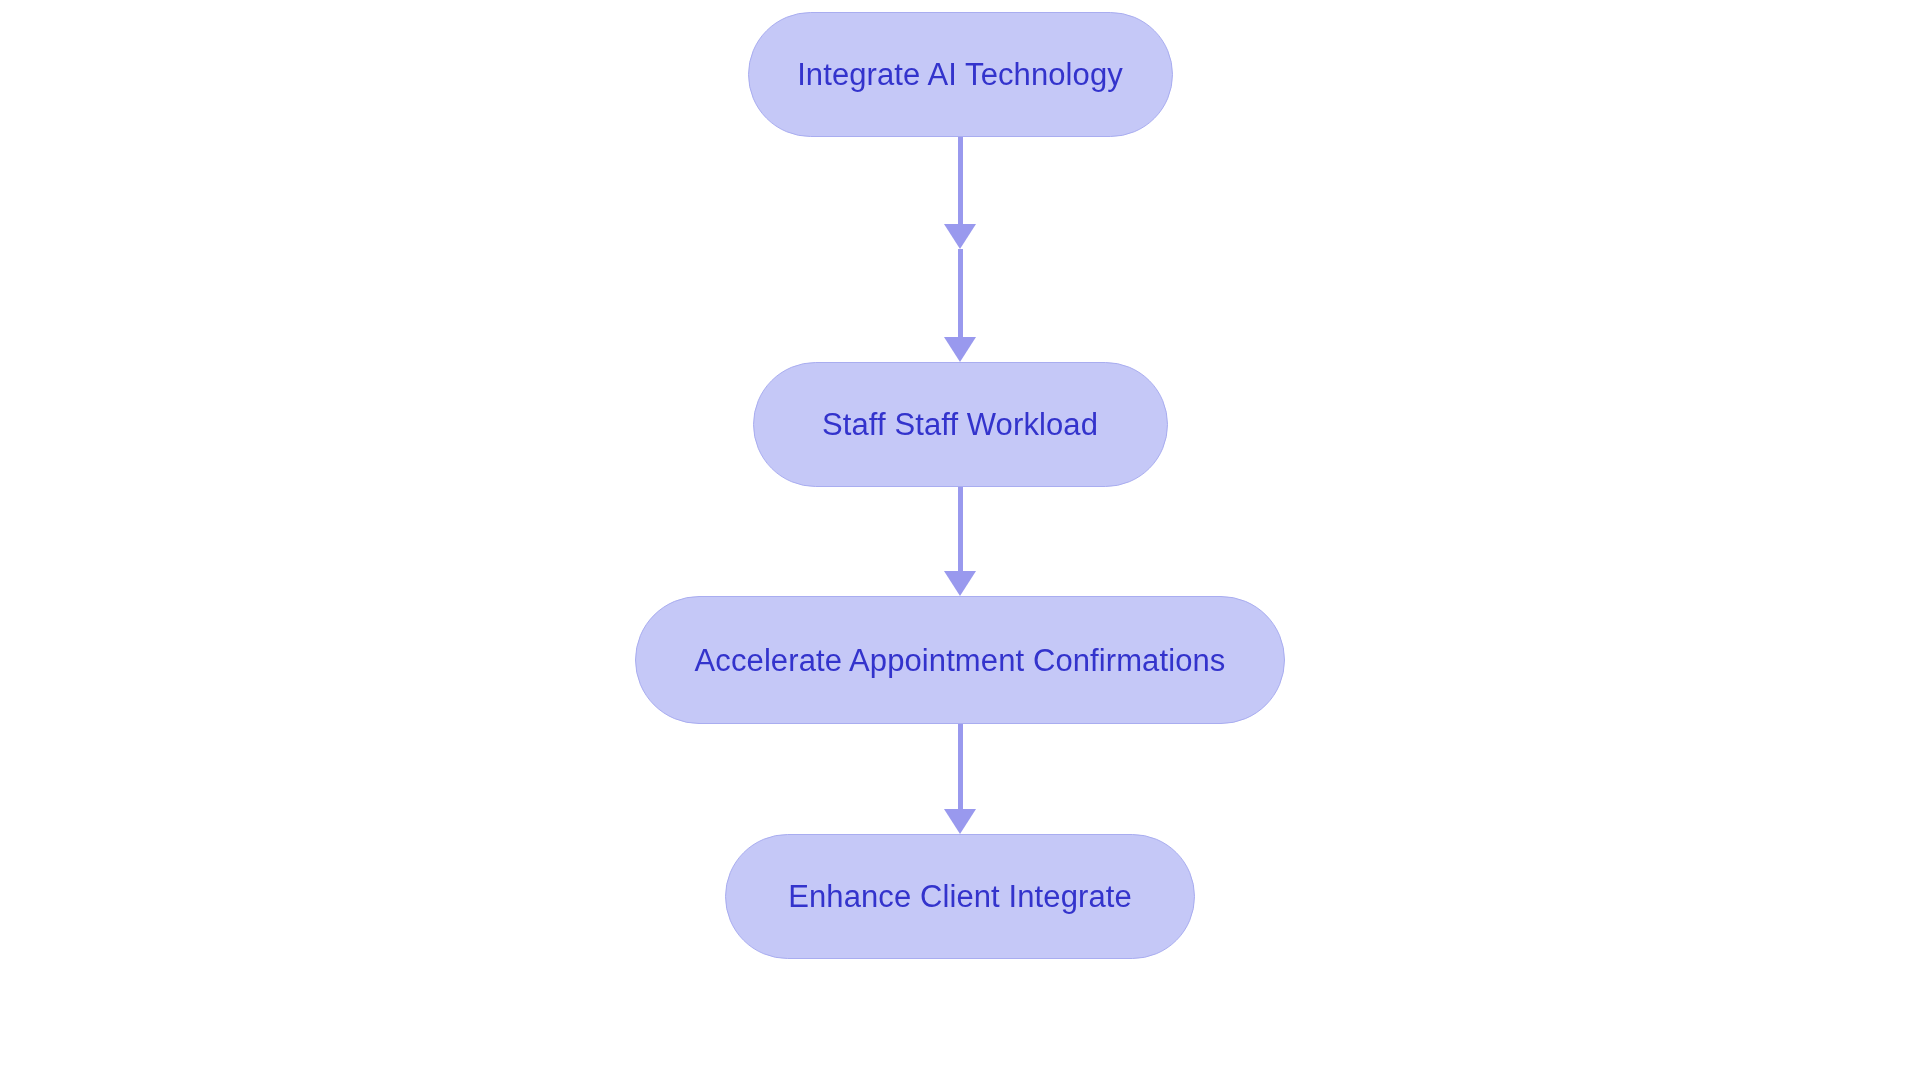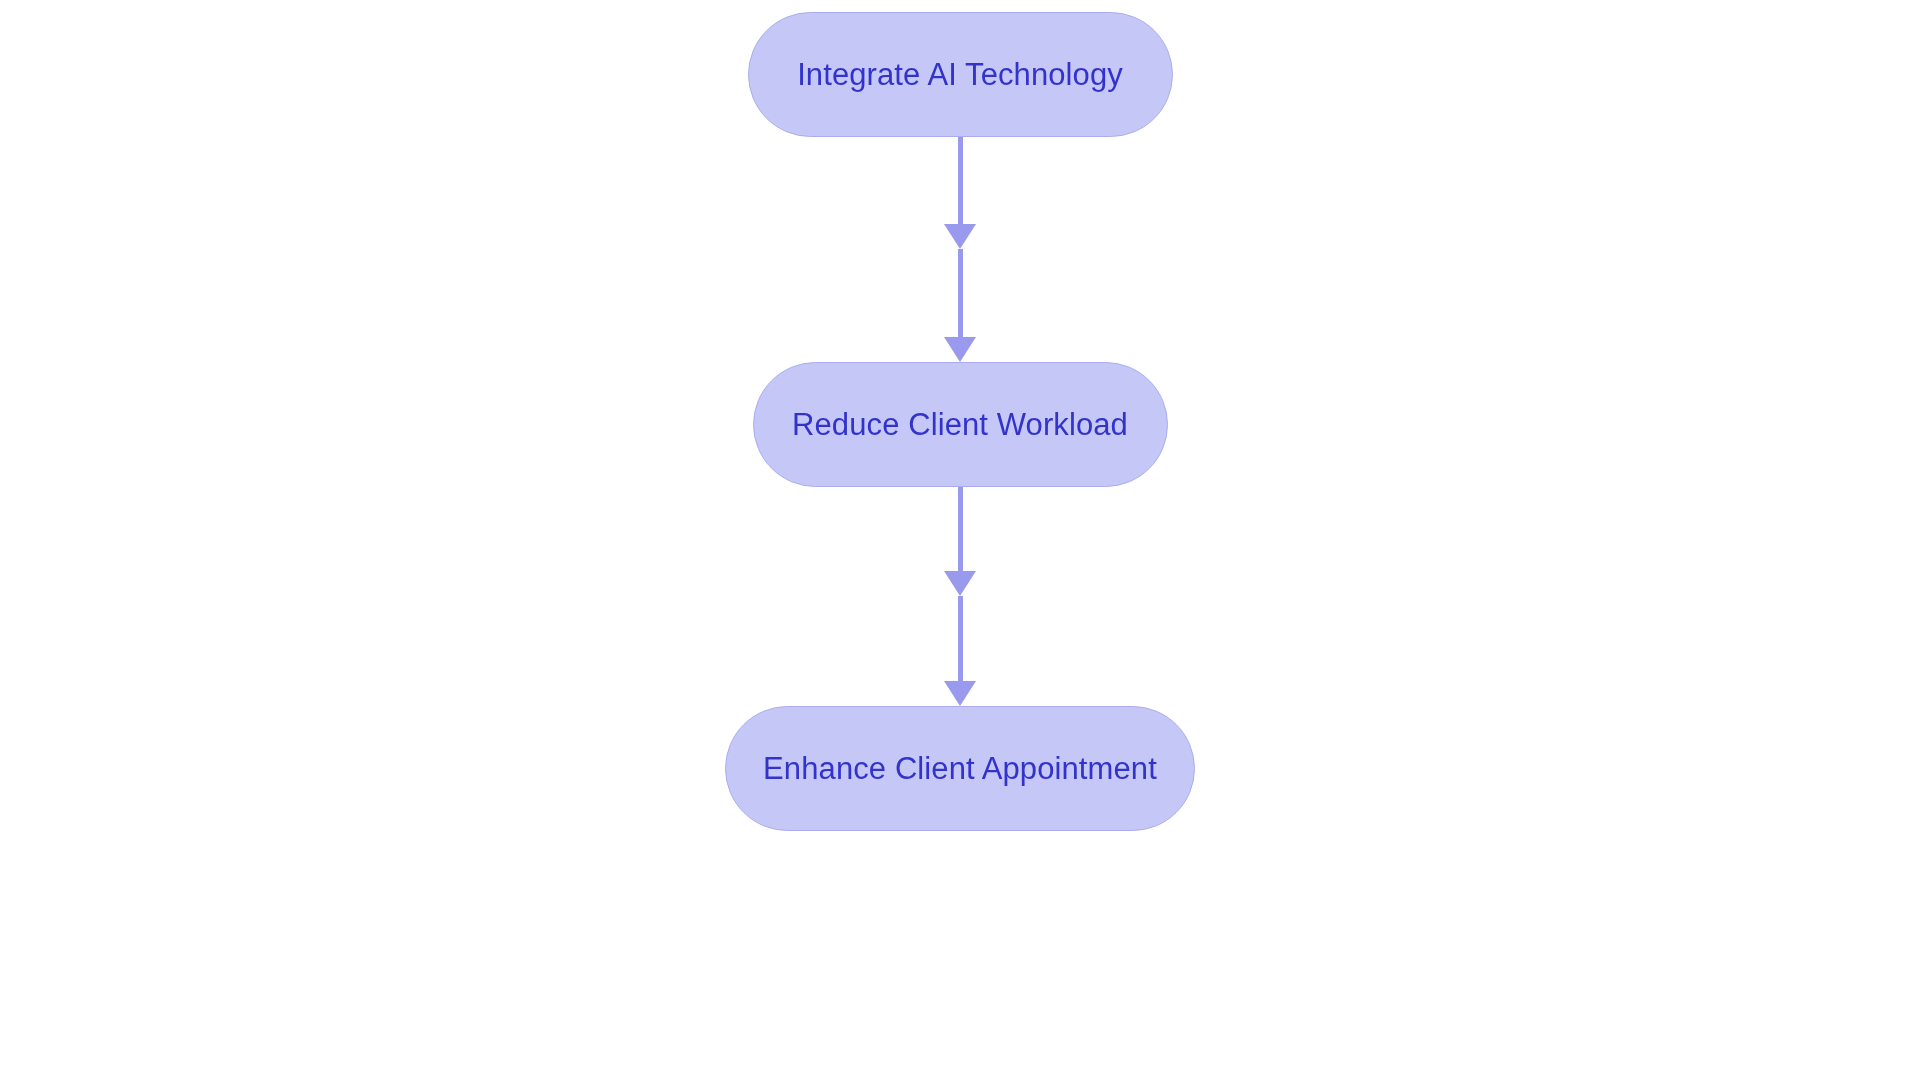--- a/index.html
+++ b/index.html
@@ -105,32 +105,35 @@
       <div class="conn-head"></div>
     </div>
 
 
     <div class="connector conn-h2">
       <div class="conn-stem"></div>
       <div class="conn-head"></div>
     </div>
 
     <div class="node node-w3">
-      <span class="node-label">Reduce Client Workload</span>
+      <span class="node-label">Staff Staff Workload</span>
     </div>
 
     <div class="connector conn-h3">
       <div class="conn-stem"></div>
       <div class="conn-head"></div>
     </div>
 
+    <div class="node node-w4">
+      <span class="node-label">Accelerate Appointment Confirmations</span>
+    </div>
 
     <div class="connector conn-h4">
       <div class="conn-stem"></div>
       <div class="conn-head"></div>
     </div>
 
     <div class="node node-w5">
-      <span class="node-label">Enhance Client Appointment</span>
+      <span class="node-label">Enhance Client Integrate</span>
     </div>
 
   </div>
 </div>
 
 </body></html>

